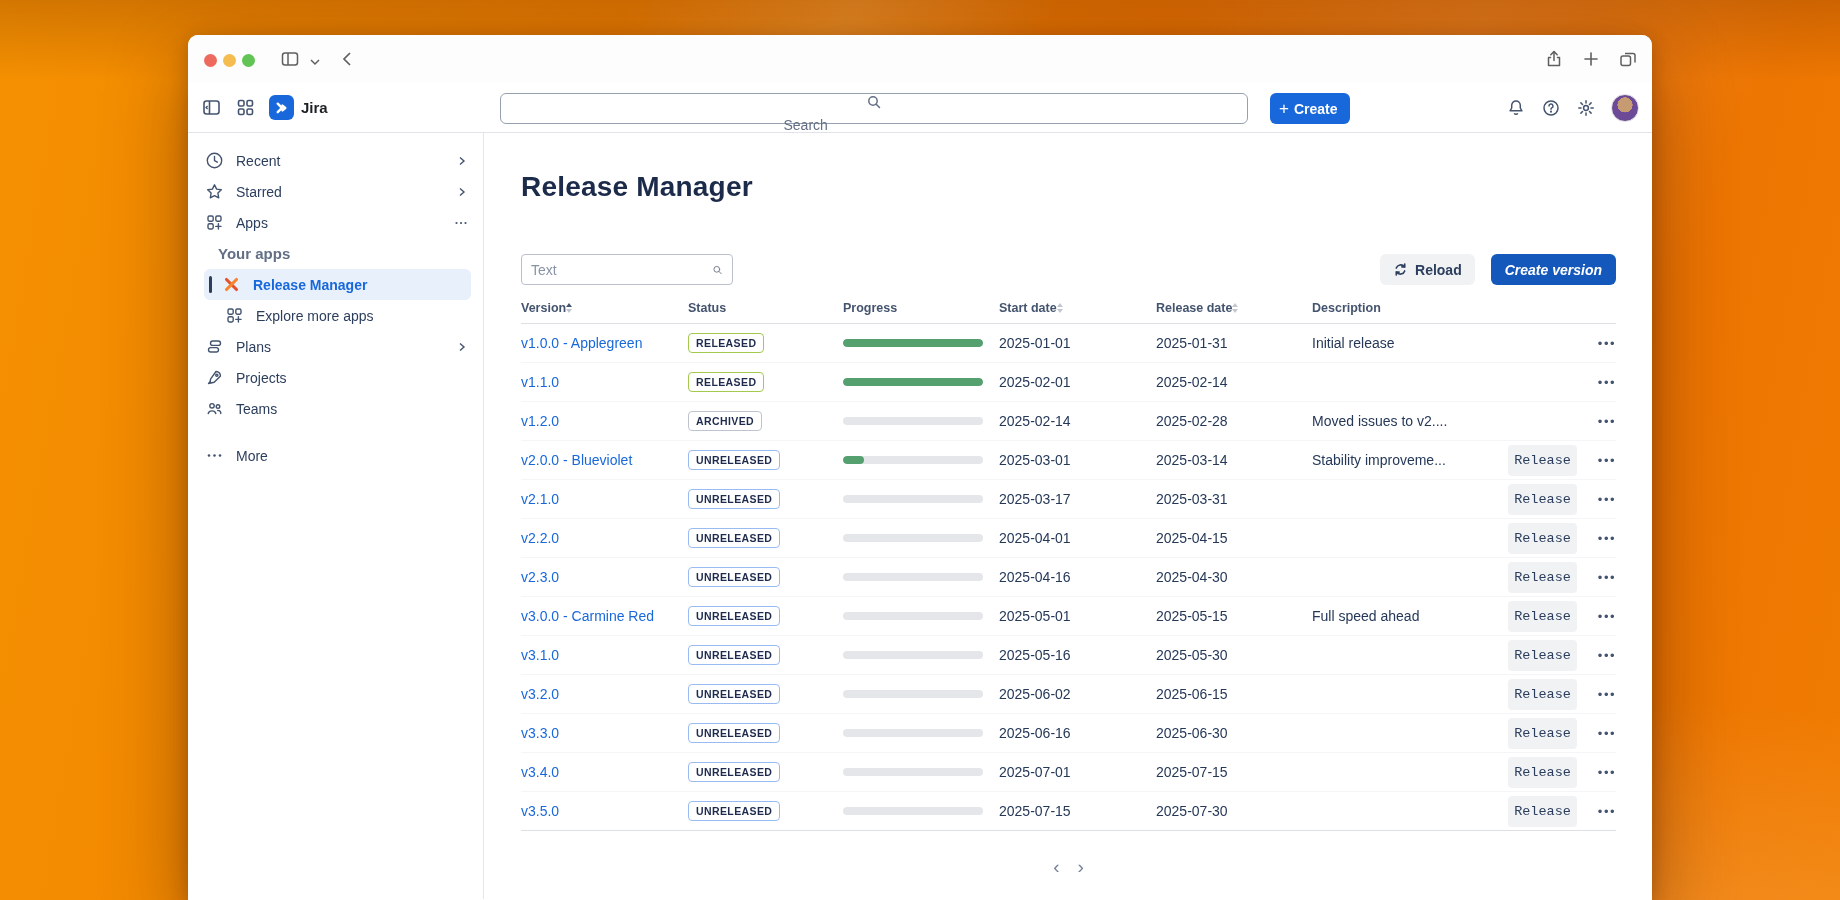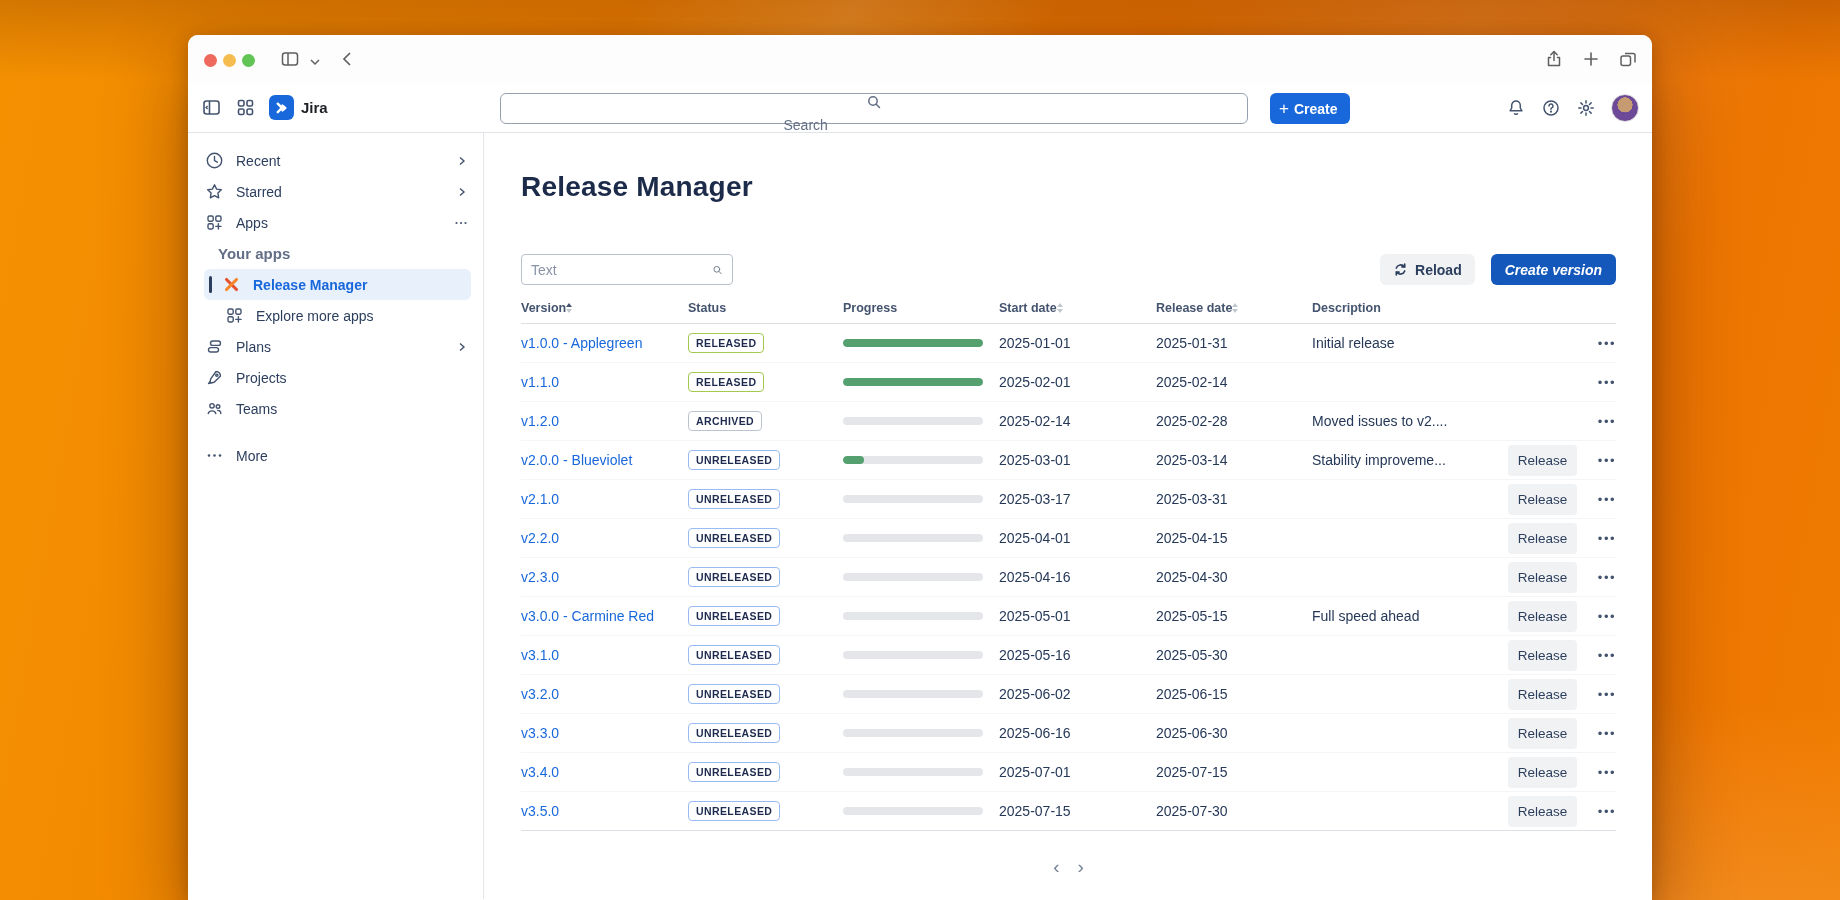--- a/index.html
+++ b/index.html
@@ -124,21 +124,21 @@
   .v-link { font-size:14px; color:#1868db; cursor:pointer; white-space:nowrap; }
   .badge { display:inline-block; font-size:10.5px; font-weight:700; letter-spacing:.4px;
     padding:3px 7px; border-radius:4px; background:#fff; color:#1e2b4f; border:1.5px solid #c1c7d0; }
   .badge.released{ border-color:#a3c94e; }
   .badge.archived{ border-color:#bec4cf; }
   .badge.unreleased{ border-color:#98bbf3; }
   .prog { width:140px; height:8px; border-radius:4px; background:#e4e6ea; overflow:hidden; }
   .prog .fill { height:100%; border-radius:4px; background:#55a06f; }
   .t-cell { font-size:14px; color:#253858; white-space:nowrap; overflow:hidden; text-overflow:ellipsis; padding-right:10px; }
   .rel-btn { height:31px; width:69px; background:#f1f2f4; border:none; border-radius:4px;
-    font-size:13.5px; color:#2c3e5d; font-family:Liberation Sans, sans-serif; cursor:pointer; }
+    font-size:13.5px; color:#2c3e5d; font-family:Liberation Mono, monospace; cursor:pointer; }
   .row-dots { text-align:right; font-size:13px; letter-spacing:1.5px; color:#44546f; cursor:pointer; }
 
   .pagination { margin-top:26px; display:flex; justify-content:center; gap:18px; width:1095px; }
   .pg-btn { font-size:19px; color:#758195; cursor:pointer; background:none; border:none; font-family:inherit; line-height:1; }
 </style>
 </head>
 <body>
 
 <div class="window">
 

